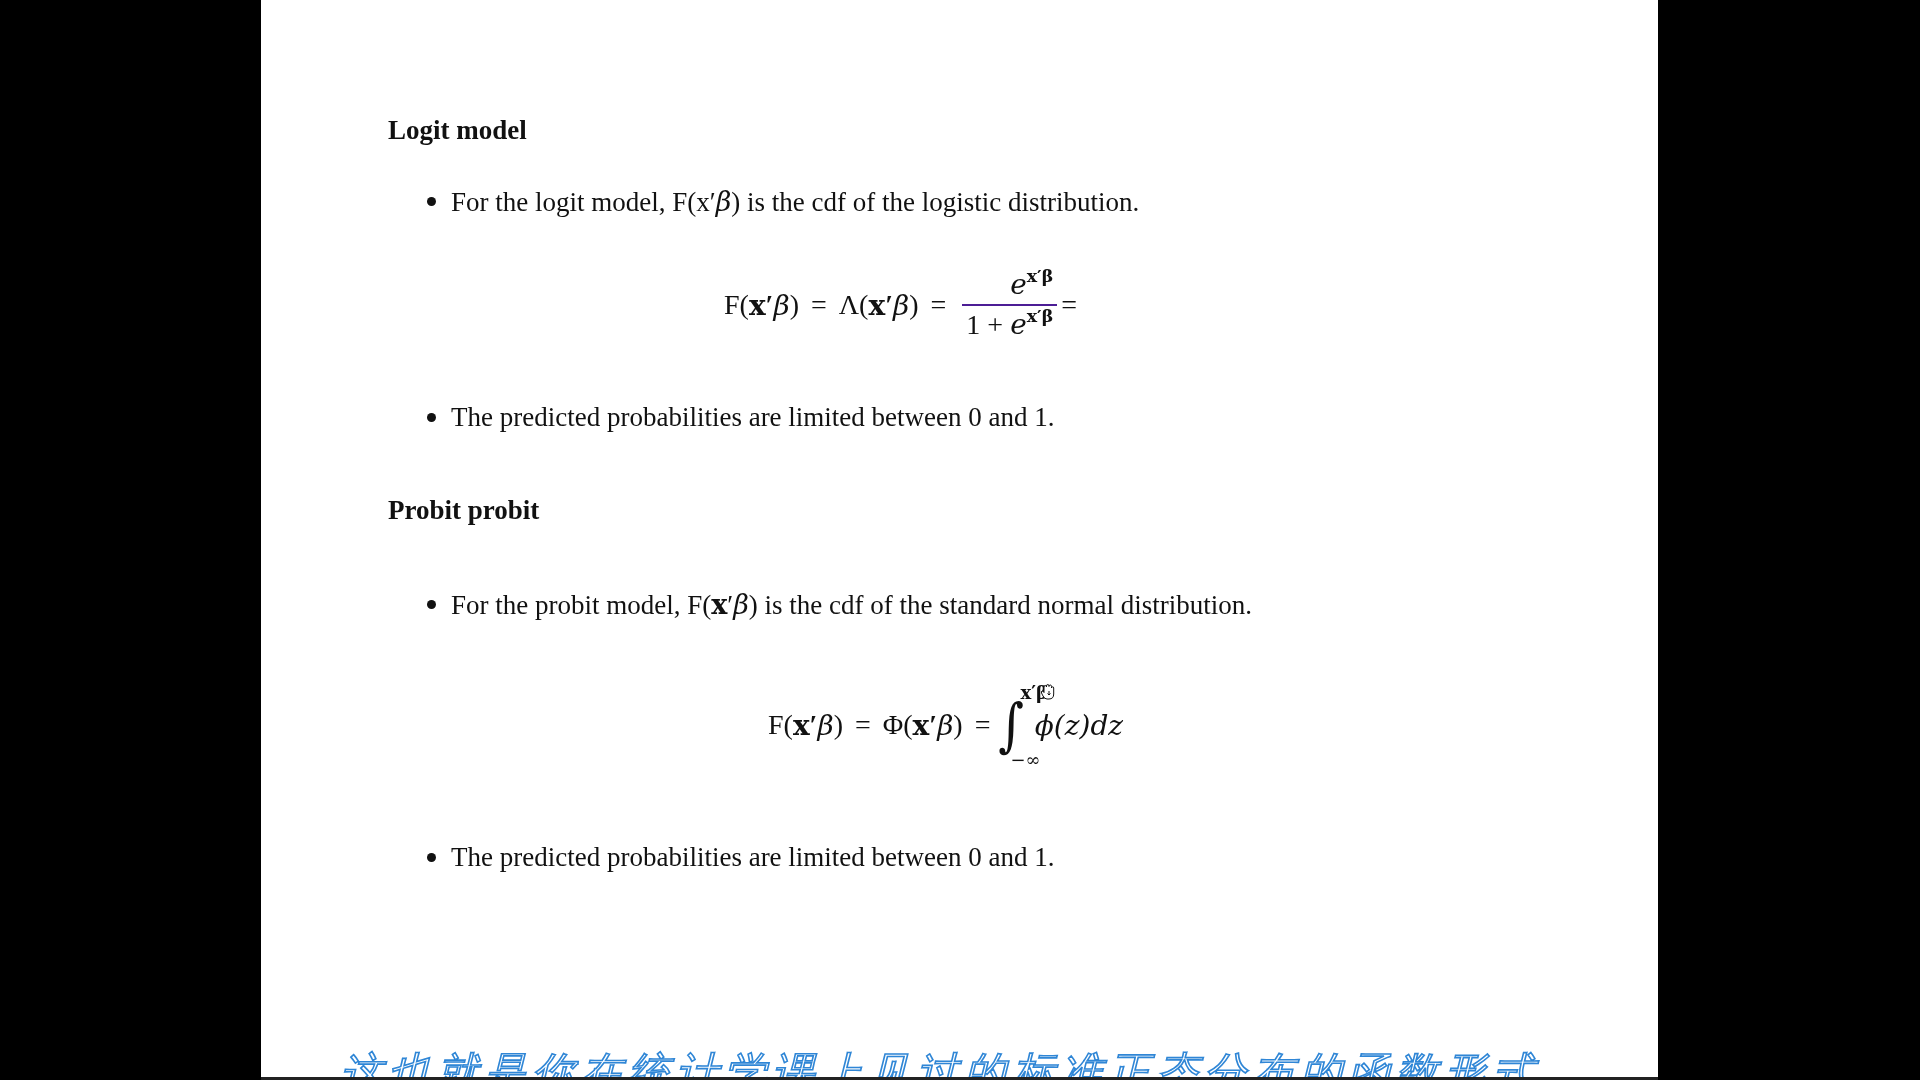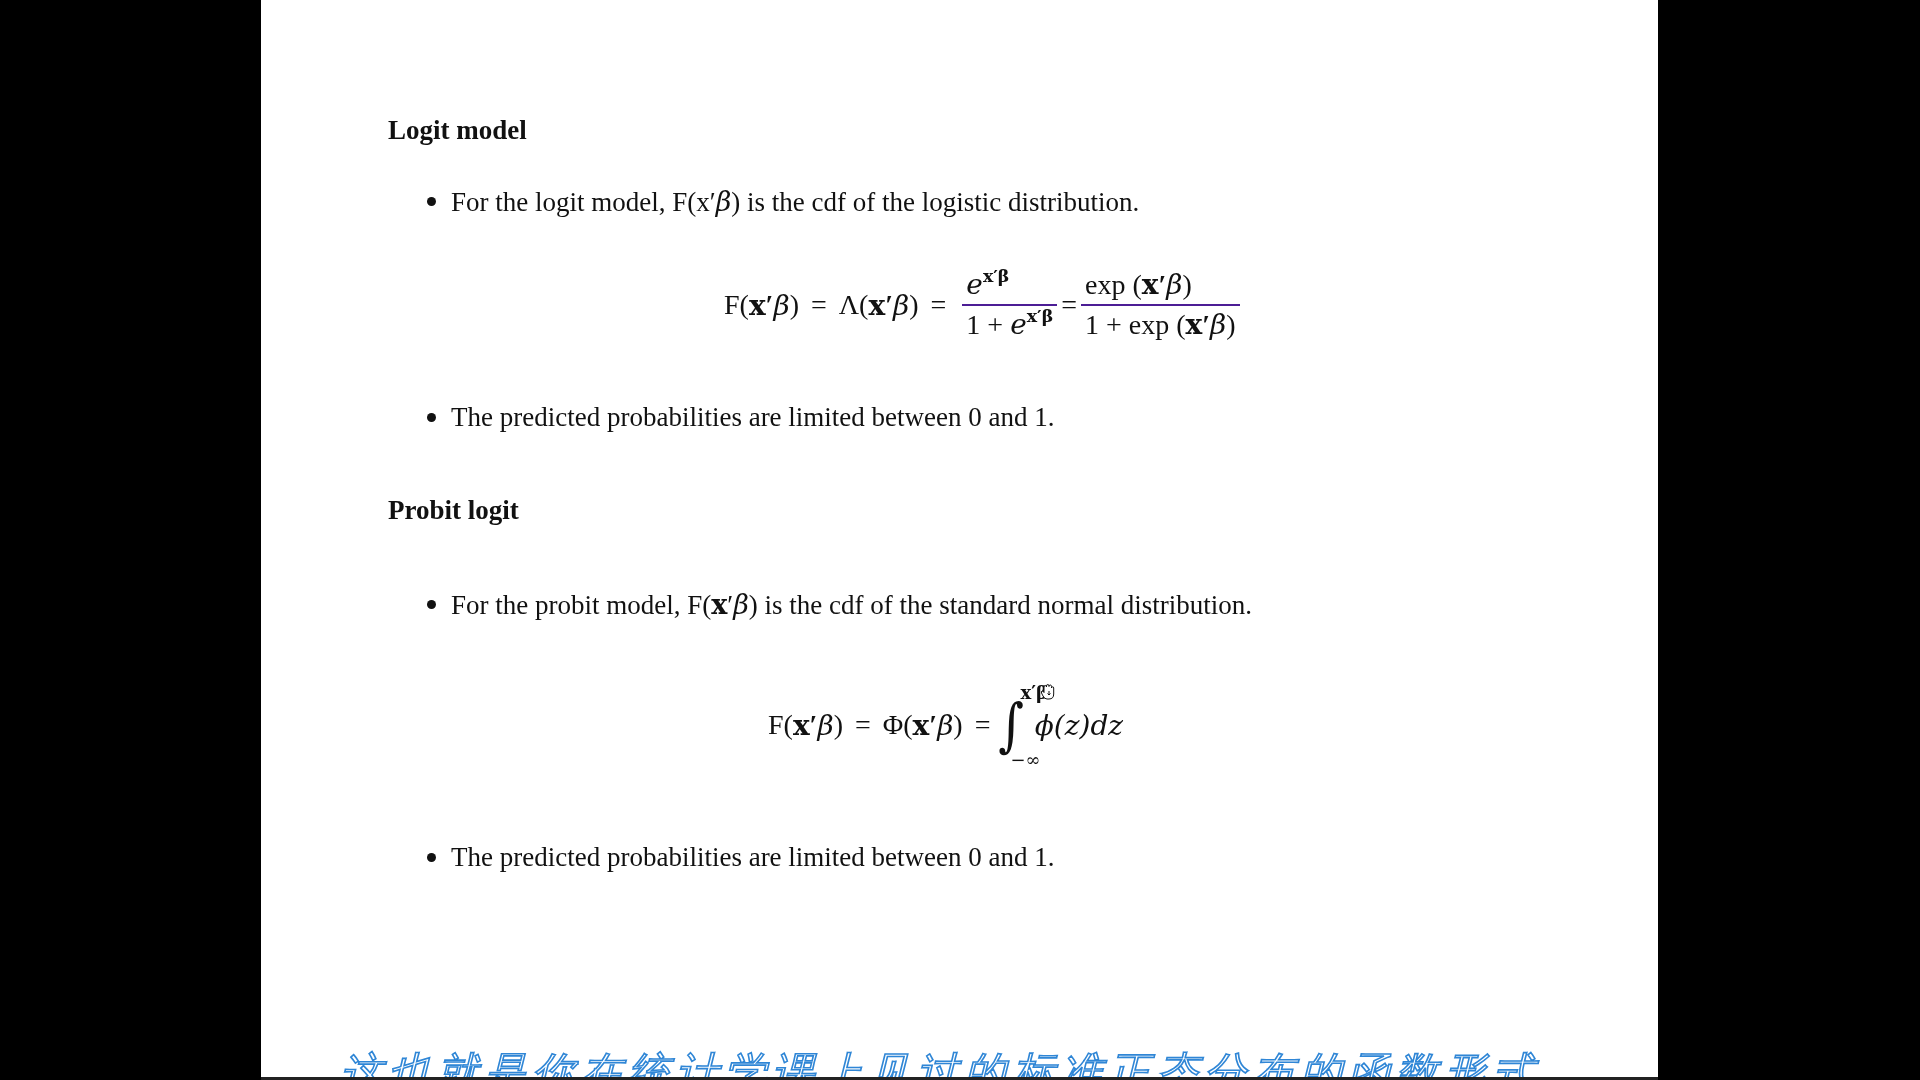--- a/index.html
+++ b/index.html
@@ -7,21 +7,21 @@
          font-family:"Liberation Serif", "DejaVu Serif", serif; color:#111; }
   .page { position:absolute; left:261px; top:0; width:1397px; height:1080px; background:#fff; }
   .heading { position:absolute; font-weight:bold; font-size:27px; line-height:1; white-space:nowrap; }
   .bullet { position:absolute; font-size:27px; line-height:1; white-space:nowrap; }
   .bullet .dot { position:absolute; left:-24px; top:9px; width:9px; height:9px; border-radius:50%; background:#111; }
   .m { font-family:"DejaVu Serif", "Liberation Serif", serif; }
   .it { font-style:italic; }
   .b { font-weight:bold; }
   .eq { position:absolute; font-size:28px; white-space:nowrap; display:flex; align-items:center; }
   .eq .sp { display:inline-block; width:12px; }
-  .frac { display:inline-flex; flex-direction:column; align-items:flex-start; margin:0 4px; }
+  .frac { display:inline-flex; flex-direction:column; align-items:flex-end; margin:0 4px; }
   .frac .num { padding:0 4px 3px 4px; line-height:1.15; }
   .frac .den { padding:3px 4px 0 4px; border-top:2px solid #4c1d95; line-height:1.15; }
   sup { font-size:0.62em; vertical-align:0.7em; line-height:0; }
   .integral { display:inline-flex; align-items:center; position:relative; margin:0 8px 0 6px; }
   .integral .sign { font-size:58px; line-height:1; font-family:"DejaVu Serif", serif; transform:scaleX(0.85); }
   .integral .upper { position:absolute; left:24px; top:-14px; font-size:18px; }
   .integral .lower { position:absolute; left:14px; bottom:-16px; font-size:18px; }
   .cursor { position:absolute; width:16px; height:18px; }
   .subtitle { position:absolute; left:340px; top:1050px; font-size:42px; line-height:46px; letter-spacing:6px;
               font-family:"DejaVu Sans", sans-serif; font-style:italic; color:#fff;
@@ -55,32 +55,28 @@
     <span class="m it">β</span>
     <span>)</span>
   <span class="sp"></span>
     <span>=</span>
     <span class="sp"></span>
   <span class="frac">
     <span class="num"><span class="m it">e</span><sup class="b m">x′β</sup></span>
     <span class="den"><span>1 + </span><span class="m it">e</span><sup class="b m">x′β</sup></span>
   </span>
   <span>=</span>
-  <span class="frac">
-    <span class="num"><span>exp (</span><span class="b m">x</span><span class="b">′</span><span class="m it">β</span><span>)</span></span>
-    <span class="den"><span>1 + exp (</span><span class="b m">x</span><span class="b">′</span><span class="m it">β</span><span>)</span></span>
-  </span>
 </div>
 
 <div class="bullet" style="left:451px; top:404px;">
   <span class="dot"></span>
   <span>The predicted probabilities are limited between 0 and 1.</span>
 </div>
 
-<div class="heading" style="left:388px; top:497px;">Probit logit</div>
+<div class="heading" style="left:388px; top:497px;">Probit probit</div>
 
 <div class="bullet" style="left:451px; top:591px;">
   <span class="dot"></span>
   <span>For the probit model, F(</span><span class="b m">x</span><span>′</span><span class="m it">β</span><span>) is the cdf of the standard normal distribution.</span>
 </div>
 
 <div class="eq" style="left:768px; top:694px; height:62px;">
   <span>F(</span>
     <span class="b m">x</span>
     <span class="b">′</span>

